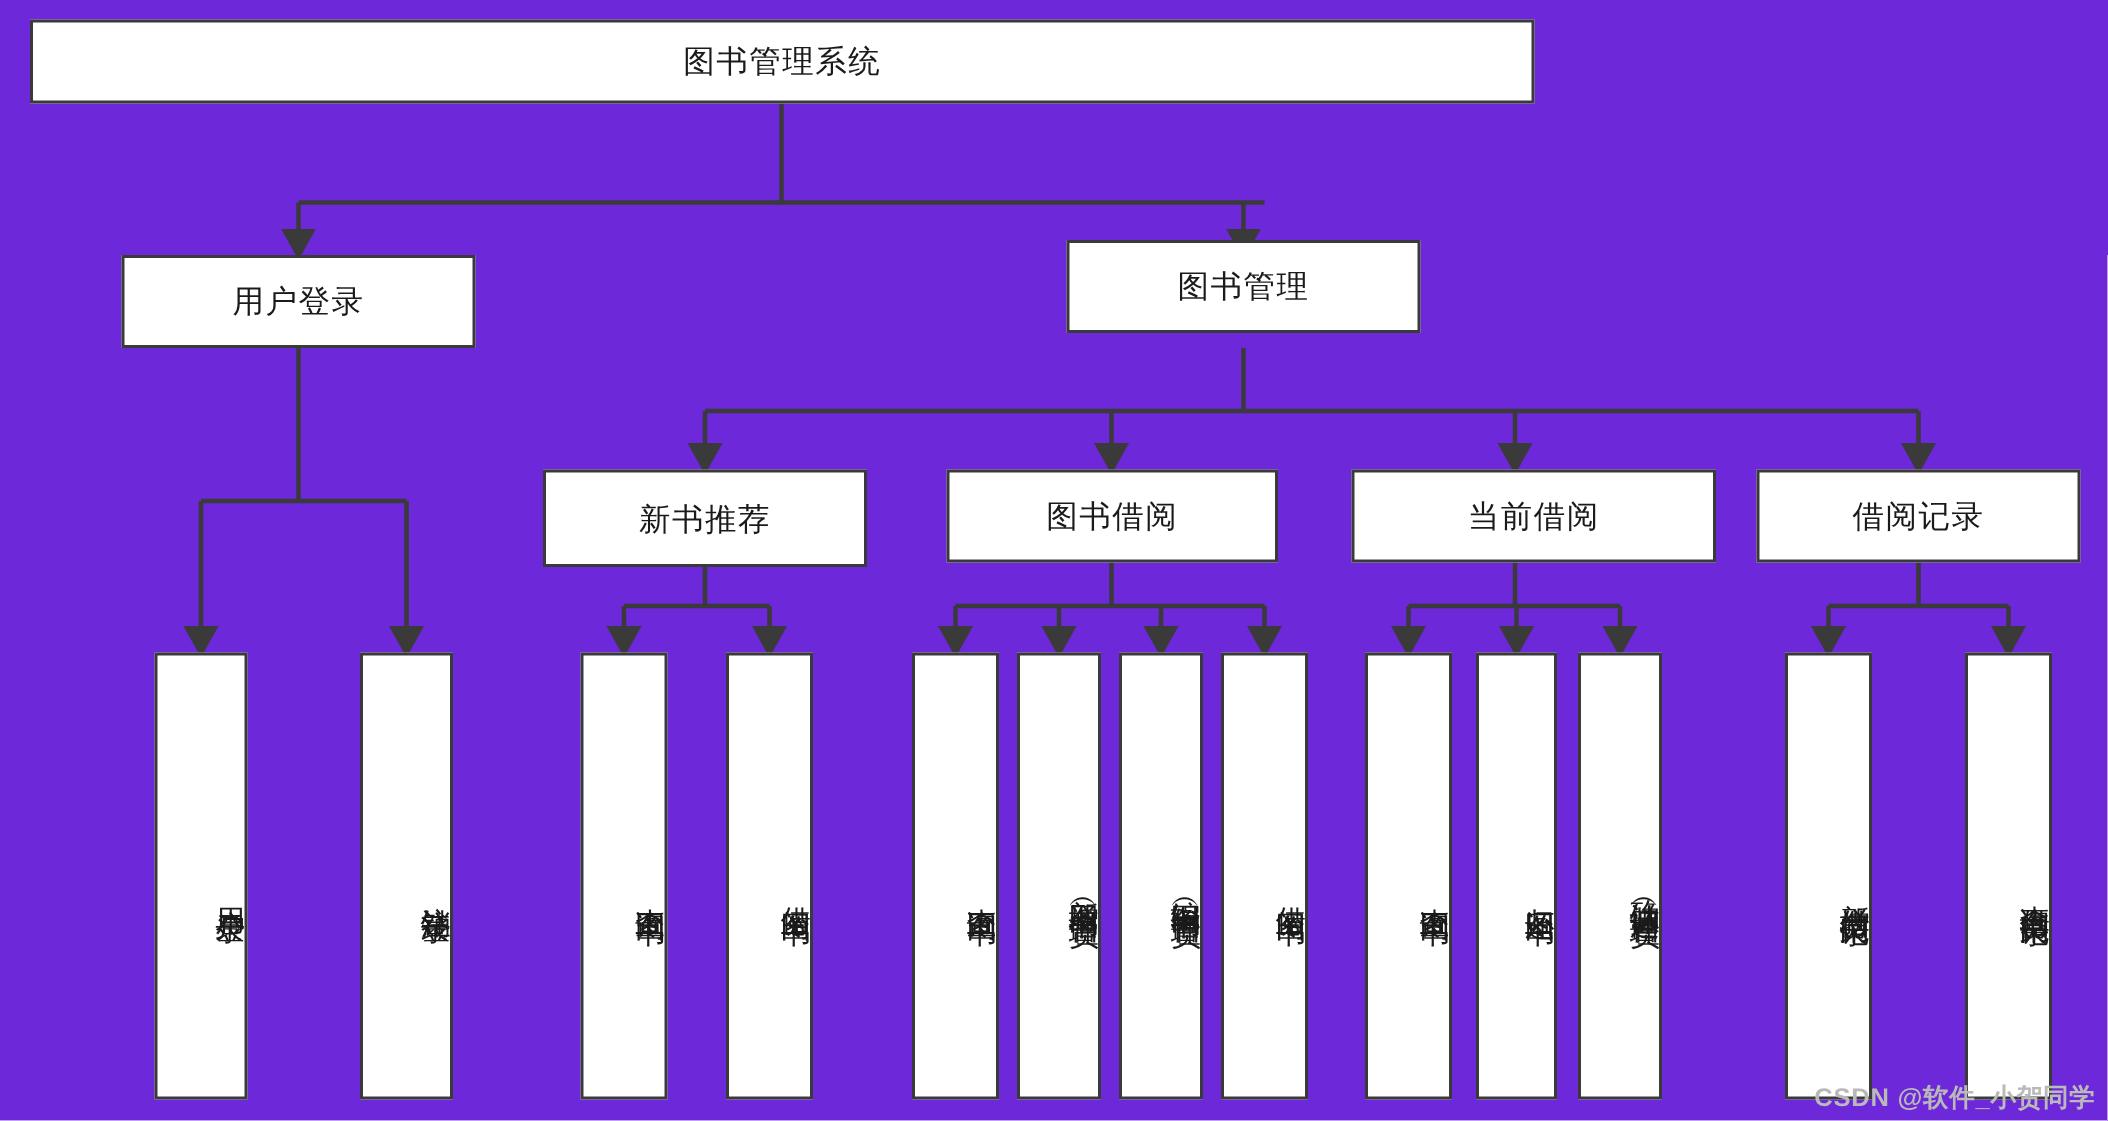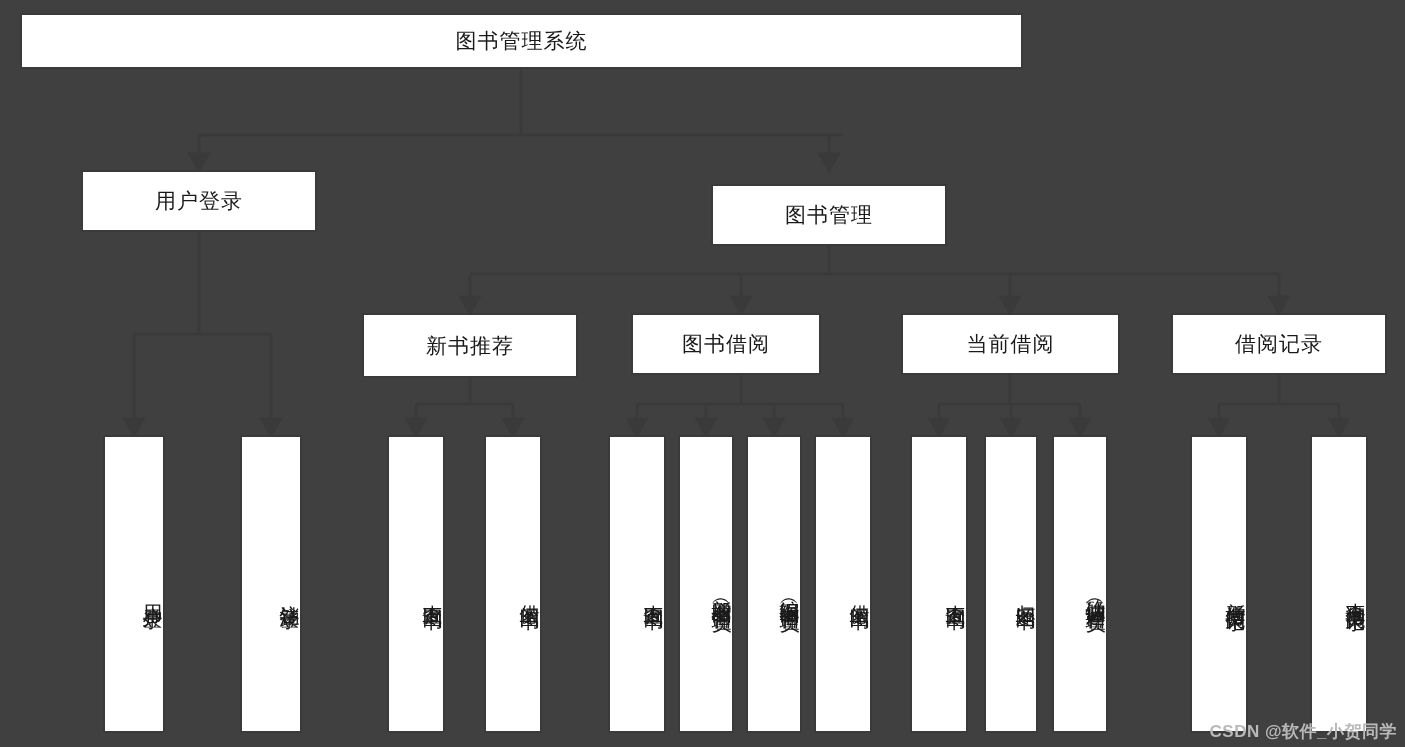--- a/index.html
+++ b/index.html
@@ -8,21 +8,21 @@
     padding: 0;
     background: #ffffff;
   }
   body {
     font-family: "Liberation Sans", "DejaVu Sans", sans-serif;
   }
   #canvas {
     position: relative;
     width: 1405px;
     height: 747px;
-    background: #404040;
+    background: #6d28d9;
     overflow: hidden;
   }
   #edges {
     position: absolute;
     left: 0;
     top: 0;
     width: 1405px;
     height: 747px;
     pointer-events: none;
   }
@@ -124,31 +124,31 @@
     </g>
   </svg>
 
   <div class="node" id="n-root" style="left: 20px; top: 13px; width: 1003px; height: 56px;">
     <span class="node-label">图书管理系统</span>
   </div>
 
   <div class="node" id="n-l2-0" style="left: 81px; top: 170px; width: 236px; height: 62px;">
     <span class="node-label">用户登录</span>
   </div>
-  <div class="node" id="n-l2-1" style="left: 711px; top: 184px; width: 236px; height: 62px;">
+  <div class="node" id="n-l2-1" style="left: 711px; top: 160px; width: 236px; height: 62px;">
     <span class="node-label">图书管理</span>
   </div>
 
   <div class="node" id="n-l3-0" style="left: 362px; top: 313px; width: 216px; height: 65px;">
     <span class="node-label">新书推荐</span>
   </div>
-  <div class="node" id="n-l3-1" style="left: 631px; top: 313px; width: 190px; height: 62px;">
+  <div class="node" id="n-l3-1" style="left: 631px; top: 313px; width: 221px; height: 62px;">
     <span class="node-label">图书借阅</span>
   </div>
-  <div class="node" id="n-l3-2" style="left: 901px; top: 313px; width: 219px; height: 62px;">
+  <div class="node" id="n-l3-2" style="left: 901px; top: 313px; width: 243px; height: 62px;">
     <span class="node-label">当前借阅</span>
   </div>
   <div class="node" id="n-l3-3" style="left: 1171px; top: 313px; width: 216px; height: 62px; text-align: right;">
     <span class="node-label">借阅记录</span>
   </div>
 
   <div class="node leaf" id="n-lf-0" style="left: 103px; top: 435px; width: 62px; height: 298px;">
     <span>用户登录</span>
   </div>
   <div class="node leaf" id="n-lf-1" style="left: 240px; top: 435px; width: 62px; height: 298px;">

